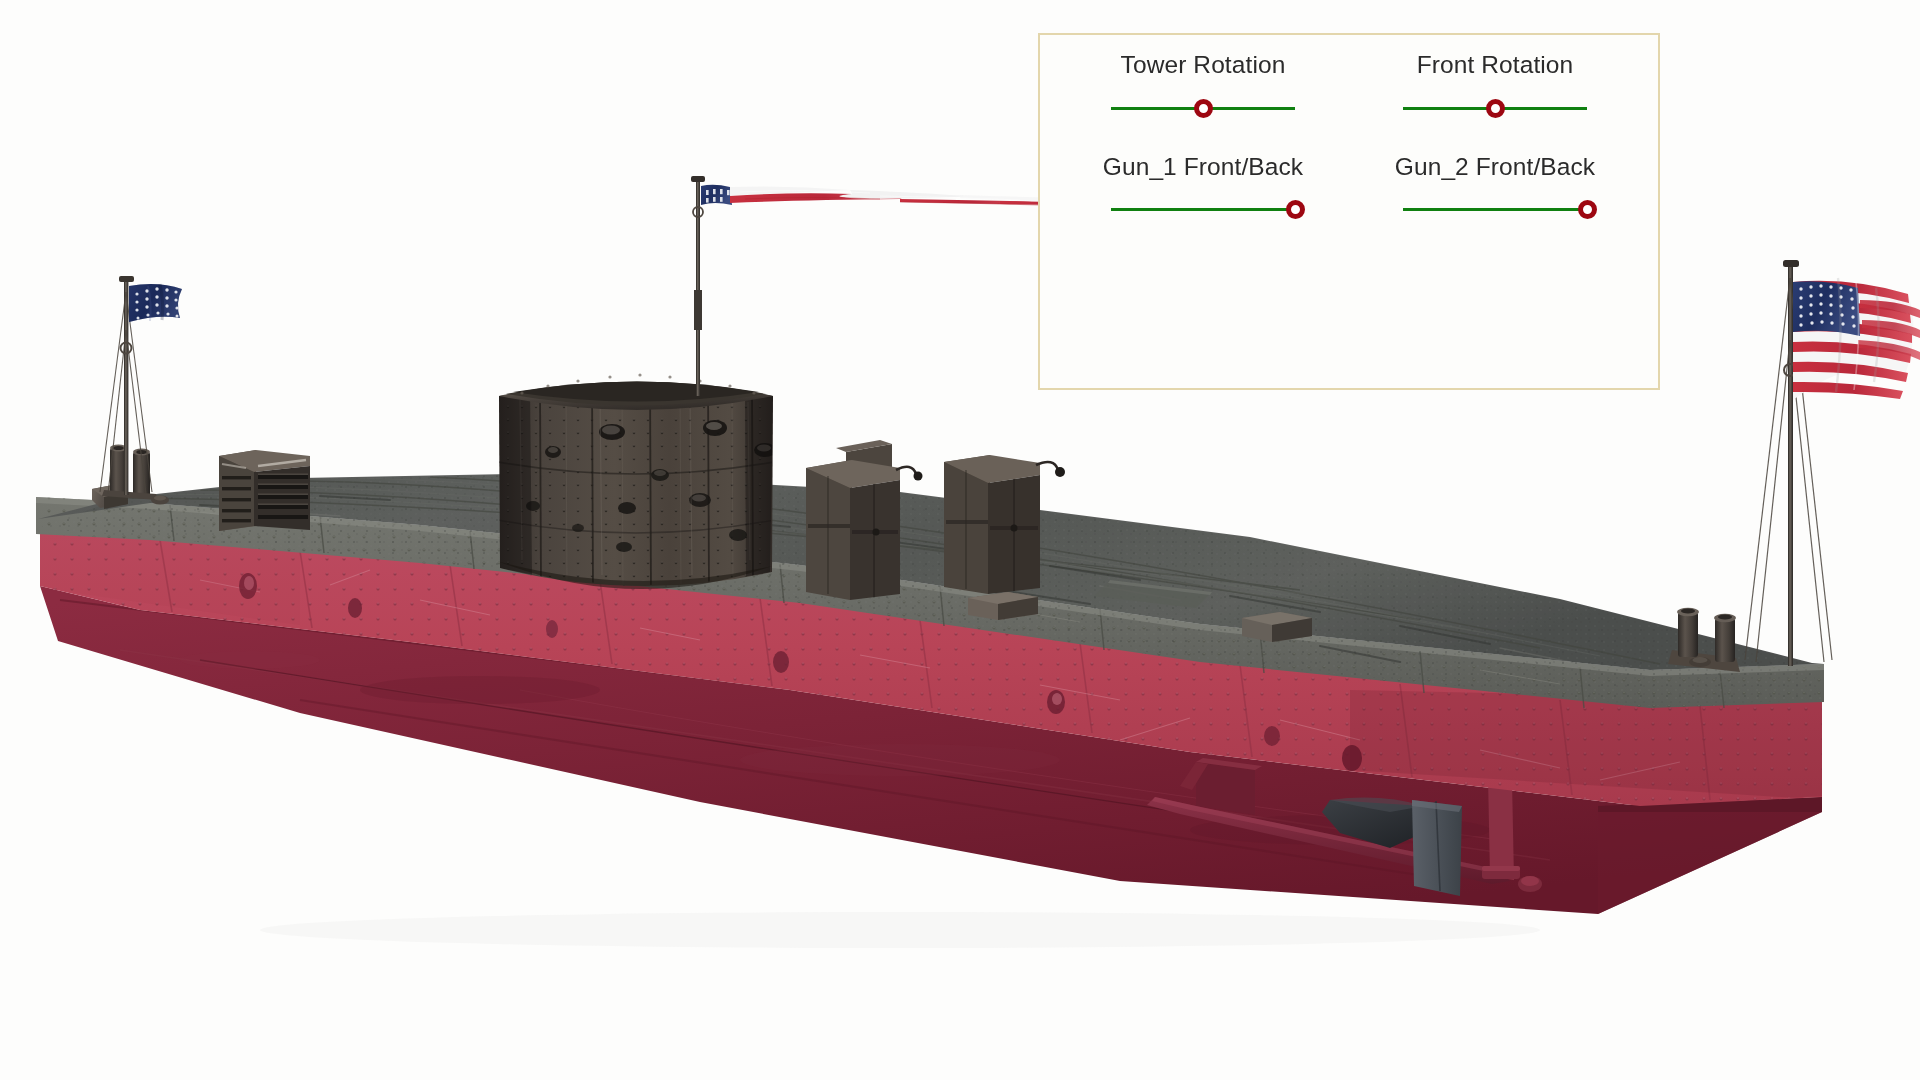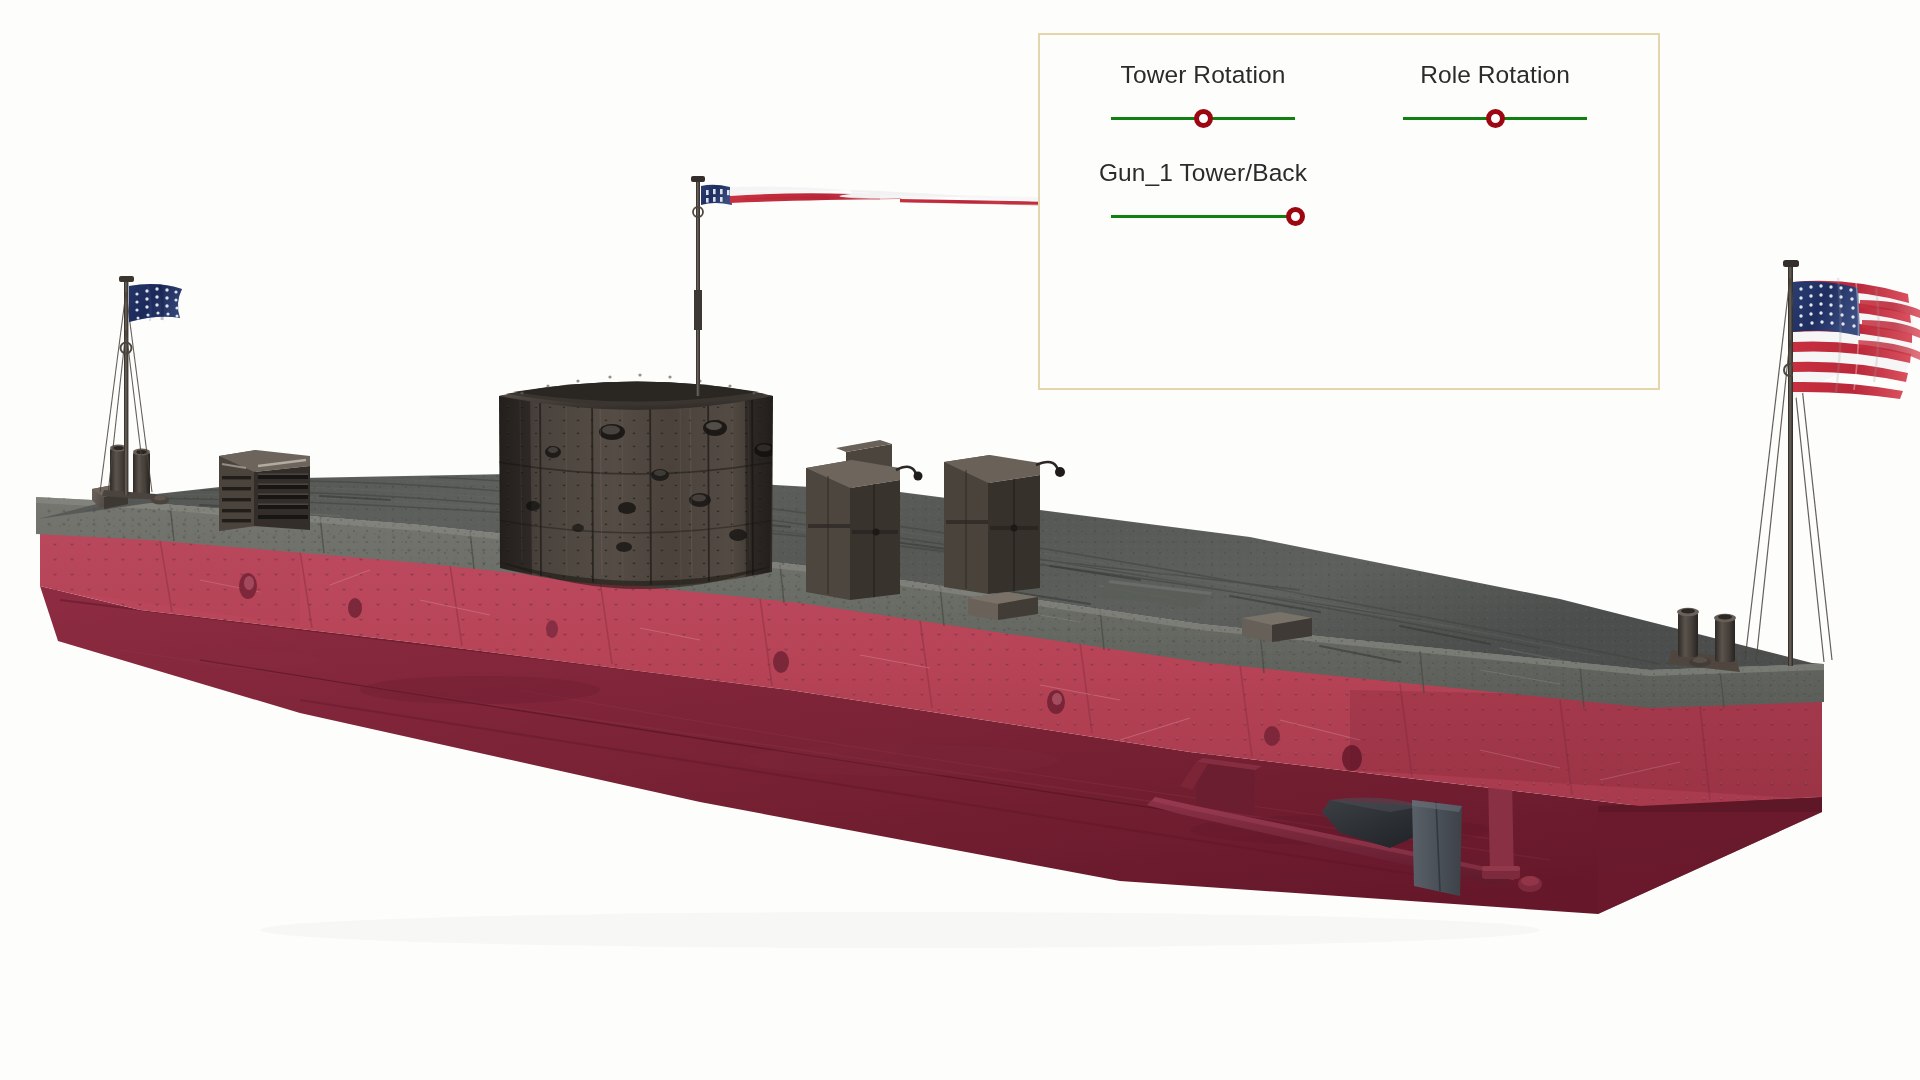--- a/index.html
+++ b/index.html
@@ -32,21 +32,21 @@
     background: #fdfdfb;
     border: 2px solid #e3d6ac;
   }
   .panel-grid {
     position: absolute;
     left: 0; top: 0; right: 0; bottom: 0;
     display: grid;
     grid-template-columns: 1fr 1fr;
     grid-template-rows: 1fr 1fr 1fr;
     column-gap: 10px;
-    padding: 28px 22px 30px 22px;
+    padding: 18px 22px 30px 22px;
   }
   .slider-group {
     display: flex;
     flex-direction: column;
     align-items: center;
     justify-content: flex-start;
   }
   .slider-label {
     font-size: 24.5px;
     color: #2b2b2b;
@@ -734,35 +734,42 @@
 
       <div class="slider-group">
         <div class="slider-label">Tower Rotation</div>
         <div class="slider-track-wrap">
           <div class="slider-track"></div>
           <div class="slider-handle" style="left:50%"></div>
         </div>
       </div>
 
       <div class="slider-group">
-        <div class="slider-label">Role Rotation</div>
+        <div class="slider-label">Front Rotation</div>
         <div class="slider-track-wrap">
           <div class="slider-track"></div>
           <div class="slider-handle" style="left:50%"></div>
         </div>
       </div>
 
       <div class="slider-group">
-        <div class="slider-label">Gun_1 Tower/Back</div>
+        <div class="slider-label">Gun_1 Front/Back</div>
         <div class="slider-track-wrap">
           <div class="slider-track"></div>
           <div class="slider-handle" style="left:100%"></div>
         </div>
       </div>
 
 
+      <div class="slider-group">
+        <div class="slider-label">Gun_2 Front/Back</div>
+        <div class="slider-track-wrap">
+          <div class="slider-track"></div>
+          <div class="slider-handle" style="left:100%"></div>
+        </div>
+      </div>
 
       <div class="slider-group"></div>
 
     </div>
   </div>
 
 </div>
 
 </body></html>

